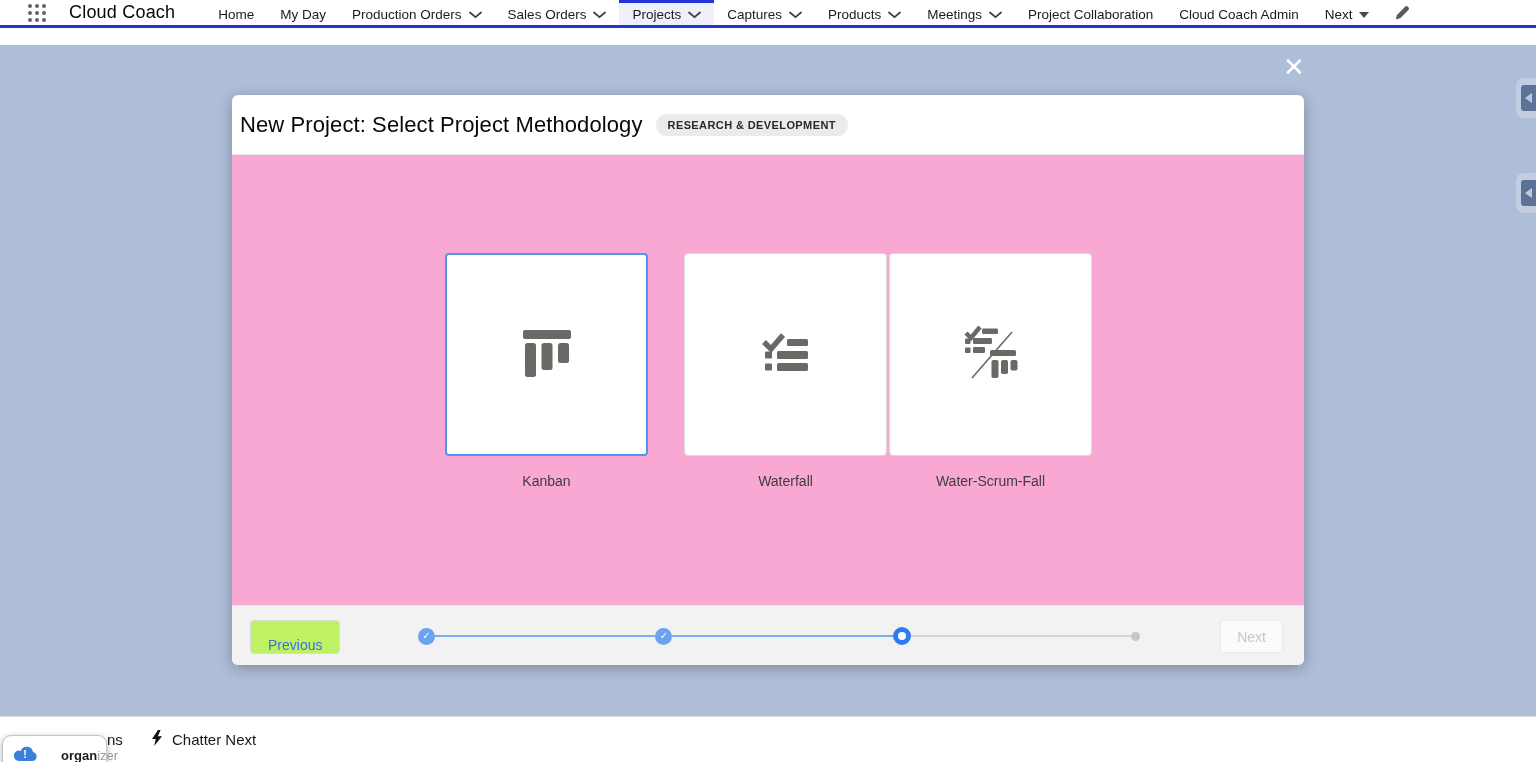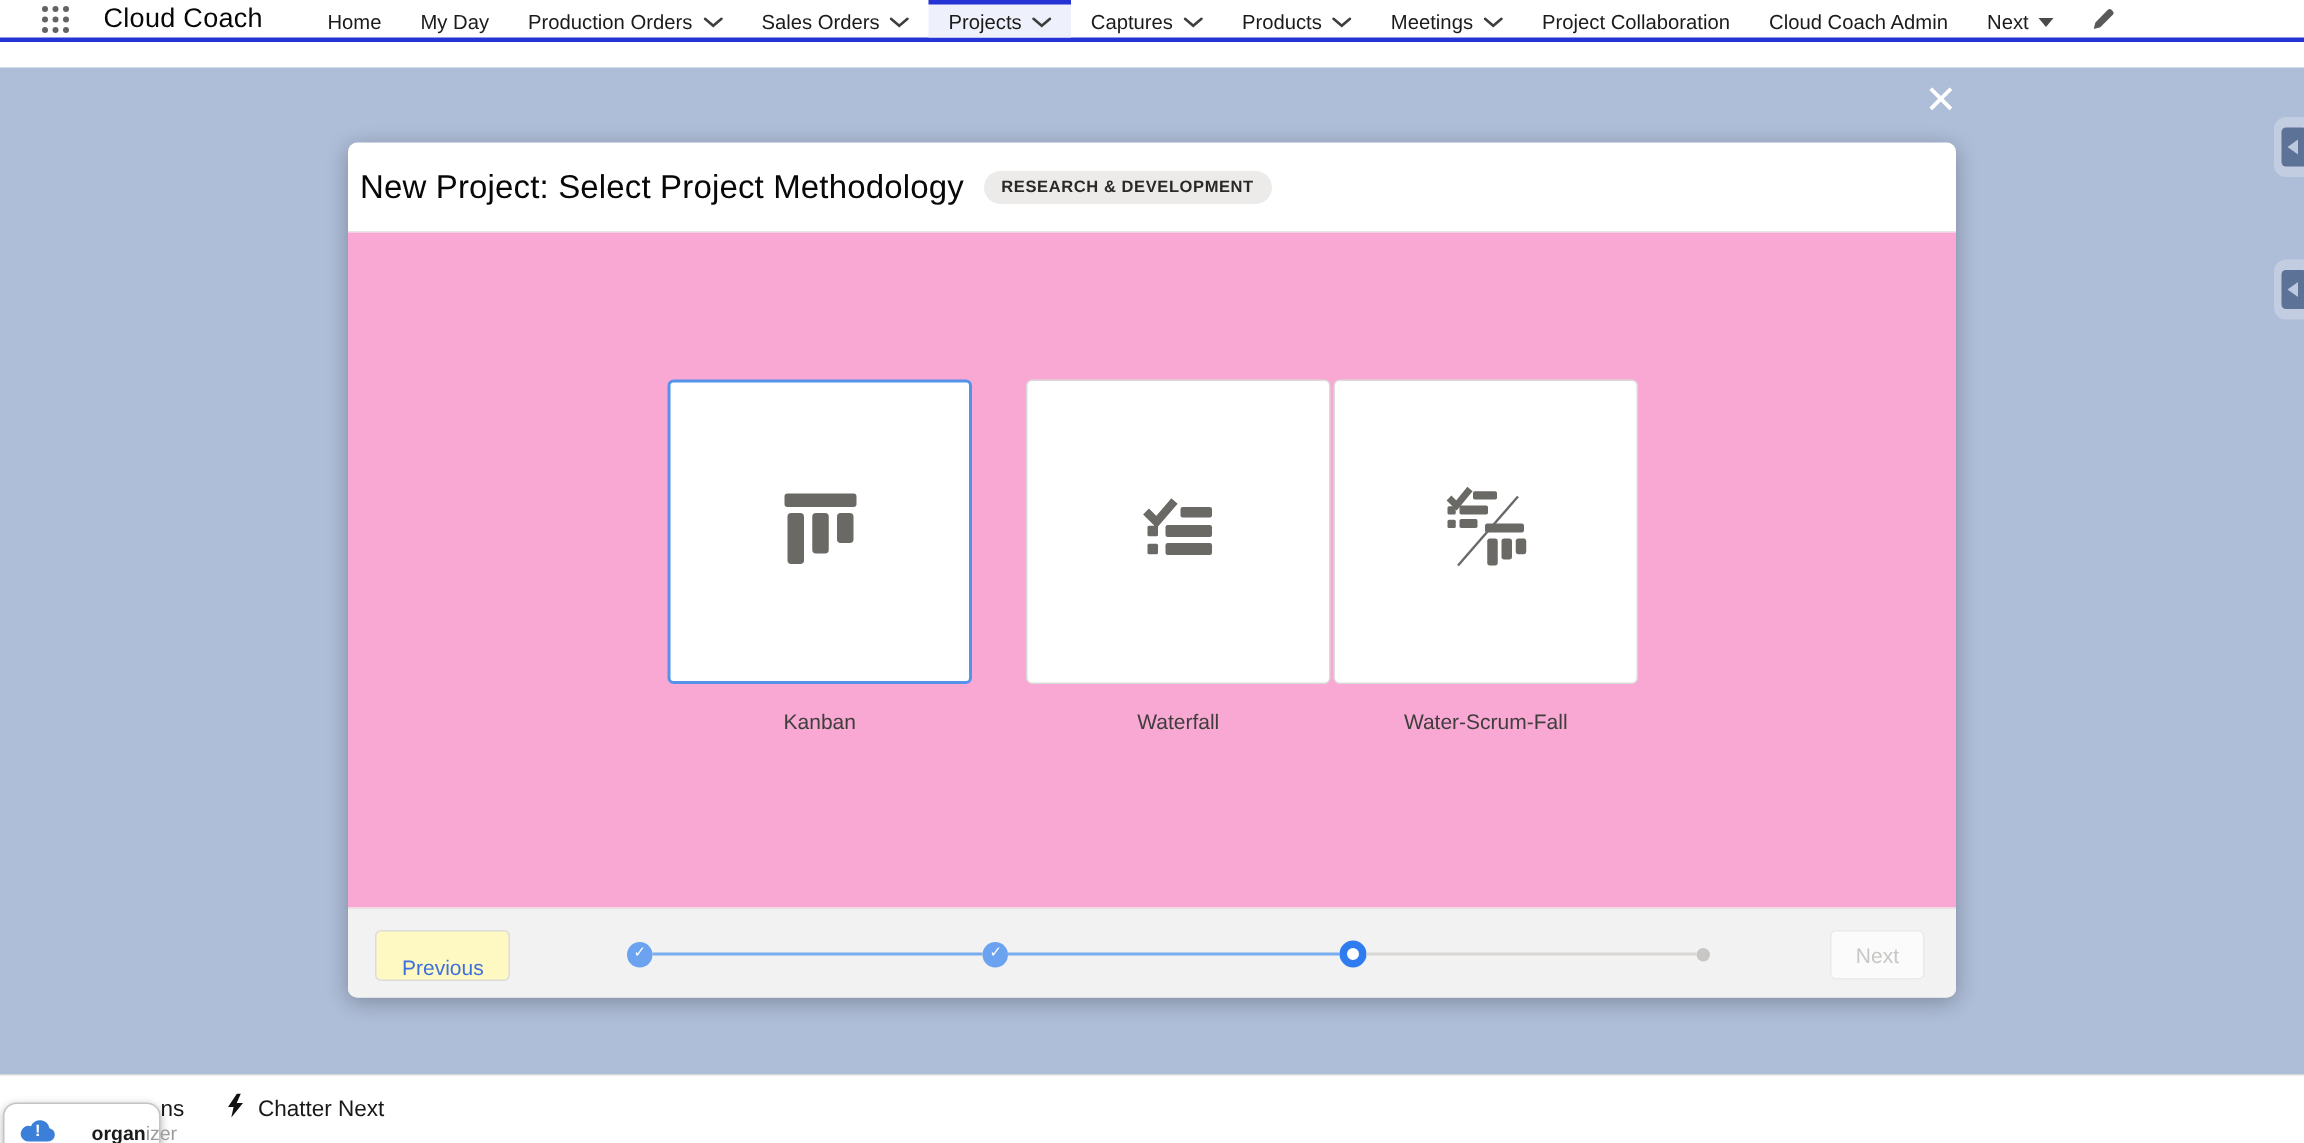--- a/index.html
+++ b/index.html
@@ -60,21 +60,21 @@
                display:flex;align-items:center;justify-content:center;cursor:pointer;}
   .method-card.selected{border:2px solid var(--card-selected-border);}
   .method-label{margin-top:17px;font-size:14px;color:#3e3e3c;}
   .mc-icon svg .fill{fill:var(--icon-gray);}
   .mc-icon svg .stroke{stroke:var(--icon-gray);fill:none;}
 
   .modal-footer{height:60px;flex:0 0 60px;background:#f3f2f2;border-top:1px solid #e6e4e2;
                 border-radius:0 0 6px 6px;position:relative;}
   .btn{position:absolute;top:14px;height:33px;border-radius:4px;font-size:14px;
        font-family:inherit;cursor:pointer;}
-  .btn-prev{left:18px;padding:16px 17px;background:#fef9c3;border:1px solid #dddbda;color:var(--button-text-blue);}
+  .btn-prev{left:18px;padding:16px 17px;background:#bef264;border:1px solid #dddbda;color:var(--button-text-blue);}
   .btn-next{right:21px;padding:0 16px;background:#fbfbfb;border:1px solid #eceae8;color:#c9c7c5;cursor:default;}
   .progress{position:absolute;left:186px;width:722px;top:0;height:60px;display:flex;align-items:center;}
   .pstep{flex:0 0 auto;display:flex;align-items:center;justify-content:center;border-radius:50%;}
   .pstep.step-complete{width:17px;height:17px;background:var(--progress-complete);color:#fff;
         font-size:10px;font-weight:700;line-height:1;}
   .pstep.step-current{width:18px;height:18px;background:#fff;border:5px solid var(--progress-current);}
   .pstep.step-upcoming{width:9px;height:9px;background:#c9c7c5;}
   .pline{flex:1 1 auto;height:2px;background:var(--connector-gray);}
   .pline.conn-blue{background:#7aacf0;}
 

